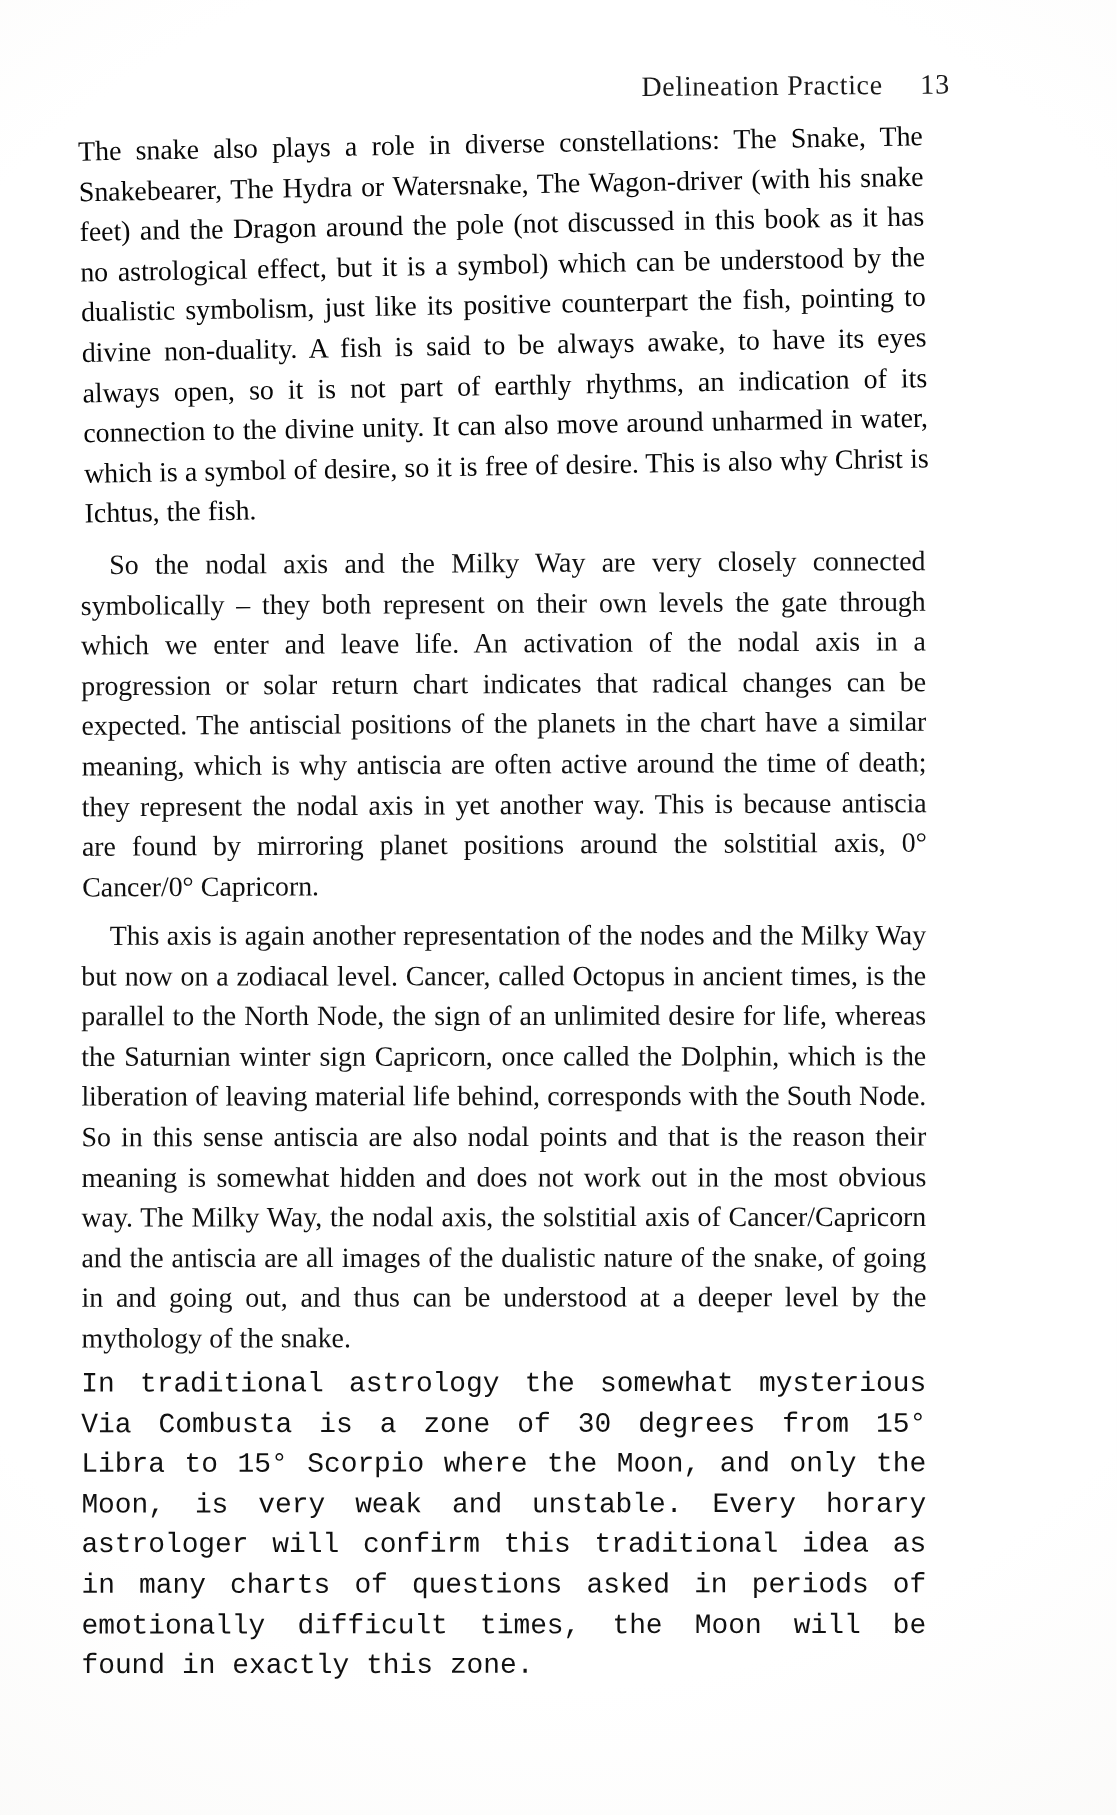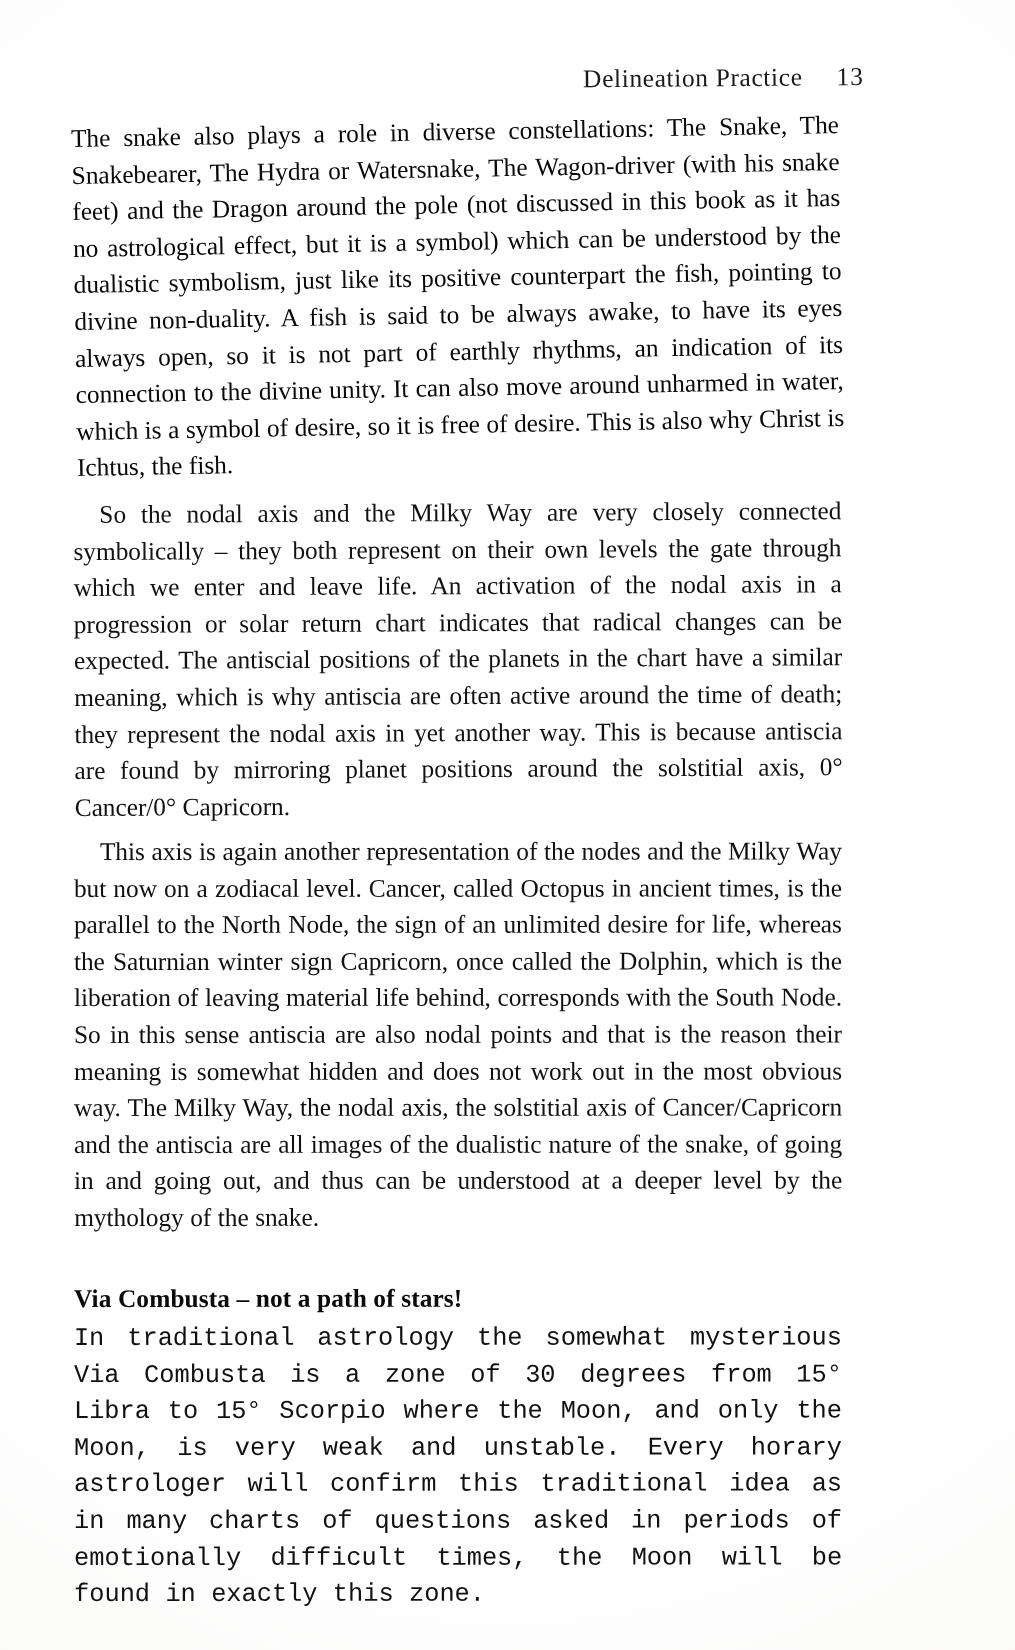--- a/index.html
+++ b/index.html
@@ -132,22 +132,19 @@
     </div>
 
     <div class="blk blk-2 skew-mid">
       <p class="para indent ink-soft">So the nodal axis and the Milky Way are very closely connected symbolically – they both represent on their own levels the gate through which we enter and leave life. An activation of the nodal axis in a progression or solar return chart indicates that radical changes can be expected. The antiscial positions of the planets in the chart have a similar meaning, which is why antiscia are often active around the time of death; they represent the nodal axis in yet another way. This is because antiscia are found by mirroring planet positions around the solstitial axis, 0° Cancer/0° Capricorn.</p>
     </div>
 
     <div class="blk blk-3 skew-none">
       <p class="para indent ink-soft">This axis is again another representation of the nodes and the Milky Way but now on a zodiacal level. Cancer, called Octopus in ancient times, is the parallel to the North Node, the sign of an unlimited desire for life, whereas the Saturnian winter sign Capricorn, once called the Dolphin, which is the liberation of leaving material life behind, corresponds with the South Node. So in this sense antiscia are also nodal points and that is the reason their meaning is somewhat hidden and does not work out in the most obvious way. The Milky Way, the nodal axis, the solstitial axis of Cancer/Capricorn and the antiscia are all images of the dualistic nature of the snake, of going in and going out, and thus can be understood at a deeper level by the mythology of the snake.</p>
     </div>
 
-    <div class="heading-wrap skew-none">
-      <h2 class="section-heading">Via Combusta – not a path of stars!</h2>
-    </div>
 
     <div class="last-para-wrap skew-none">
       <p class="para ink-soft">In traditional astrology the somewhat mysterious Via Combusta is a zone of 30 degrees from 15° Libra to 15° Scorpio where the Moon, and only the Moon, is very weak and unstable. Every horary astrologer will confirm this traditional idea as in many charts of questions asked in periods of emotionally difficult times, the Moon will be found in exactly this zone.</p>
     </div>
 
   </div>
 </div>
 
 </body></html>

